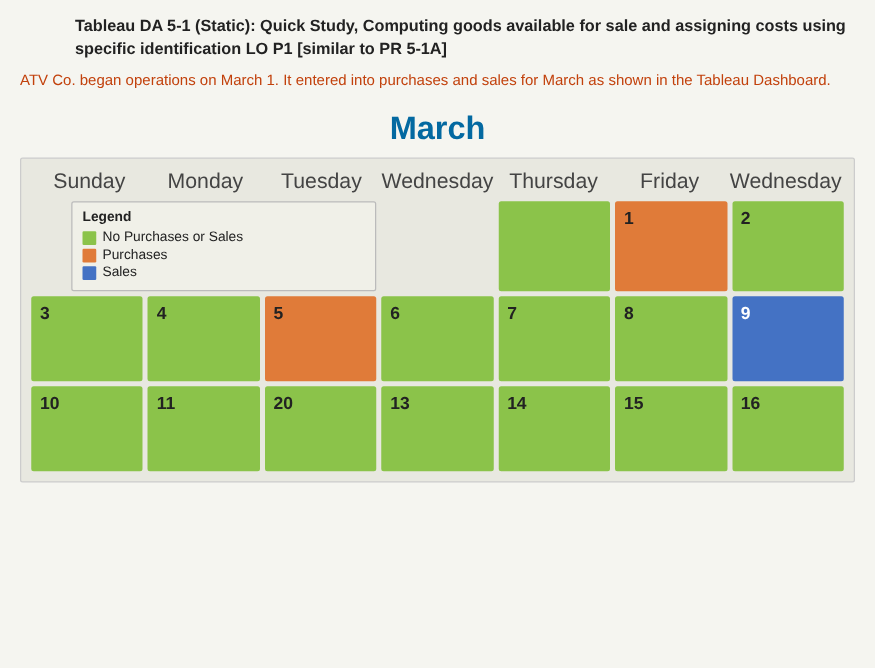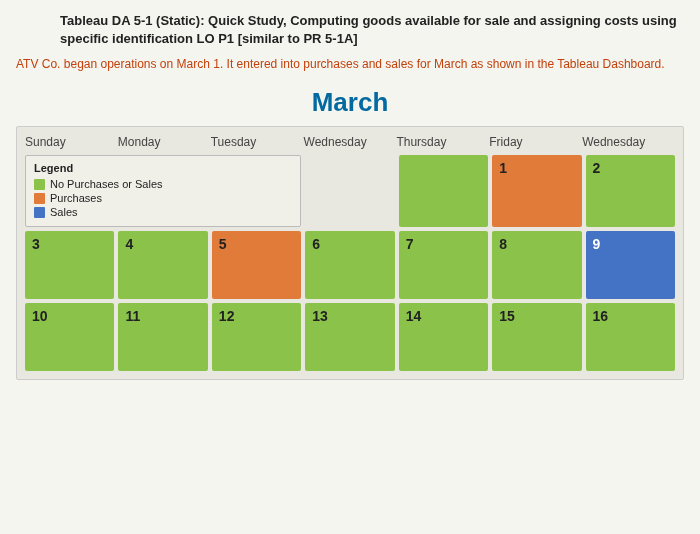--- a/index.html
+++ b/index.html
@@ -37,21 +37,22 @@
       border: 1px solid #ccc;
       padding: 6px 8px 8px 8px;
       border-radius: 2px;
     }
     .day-headers {
       display: grid;
       grid-template-columns: repeat(7, 1fr);
       margin-bottom: 4px;
     }
     .day-header {
-      font-size: 12px;
+      text-align: center;
+      font-size: 17px;
       color: #444;
       font-weight: normal;
       padding: 2px 0;
     }
     .calendar-grid {
       display: grid;
       grid-template-columns: repeat(7, 1fr);
       gap: 4px;
     }
     .cell {
@@ -75,20 +76,21 @@
       background: #f0f0e8;
       border: 1px solid #bbb;
       flex-direction: column;
       justify-content: flex-start;
       align-items: flex-start;
       padding: 6px 8px;
       font-size: 11px;
       font-weight: normal;
       min-height: 68px;
       grid-column: span 3;
+      margin-left: 32px;
     }
     .cell.orange {
       background: #E07B39;
     }
     .cell.blue {
       background: #4472C4;
       color: #fff;
     }
     .legend-title {
       font-weight: bold;
@@ -155,19 +157,19 @@
       <div class="cell green">2</div>
       <div class="cell green">3</div>
       <div class="cell green">4</div>
       <div class="cell orange">5</div>
       <div class="cell green">6</div>
       <div class="cell green">7</div>
       <div class="cell green">8</div>
       <div class="cell blue">9</div>
       <div class="cell green">10</div>
       <div class="cell green">11</div>
-      <div class="cell green">12</div>
+      <div class="cell green">20</div>
       <div class="cell green">13</div>
       <div class="cell green">14</div>
       <div class="cell green">15</div>
       <div class="cell green">16</div>
     </div>
 </div>
 
 </body></html>

